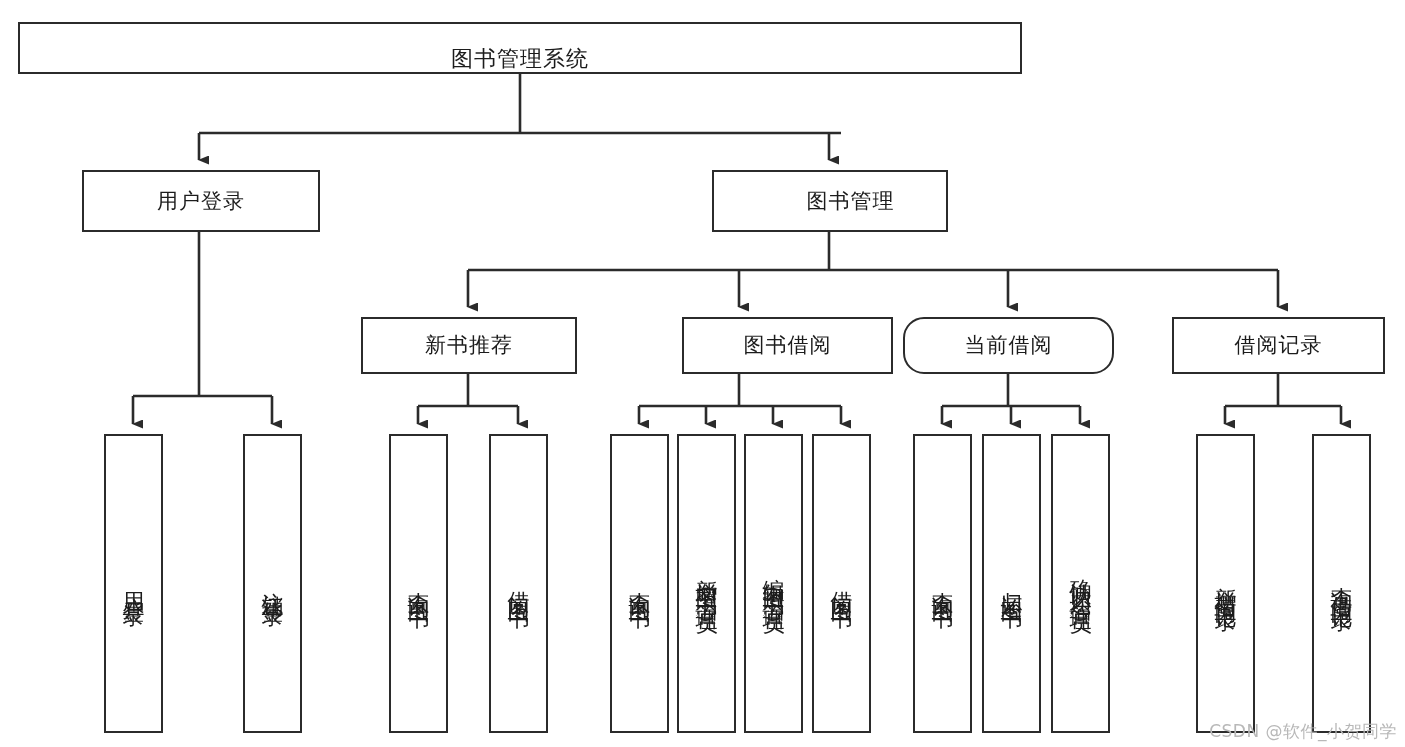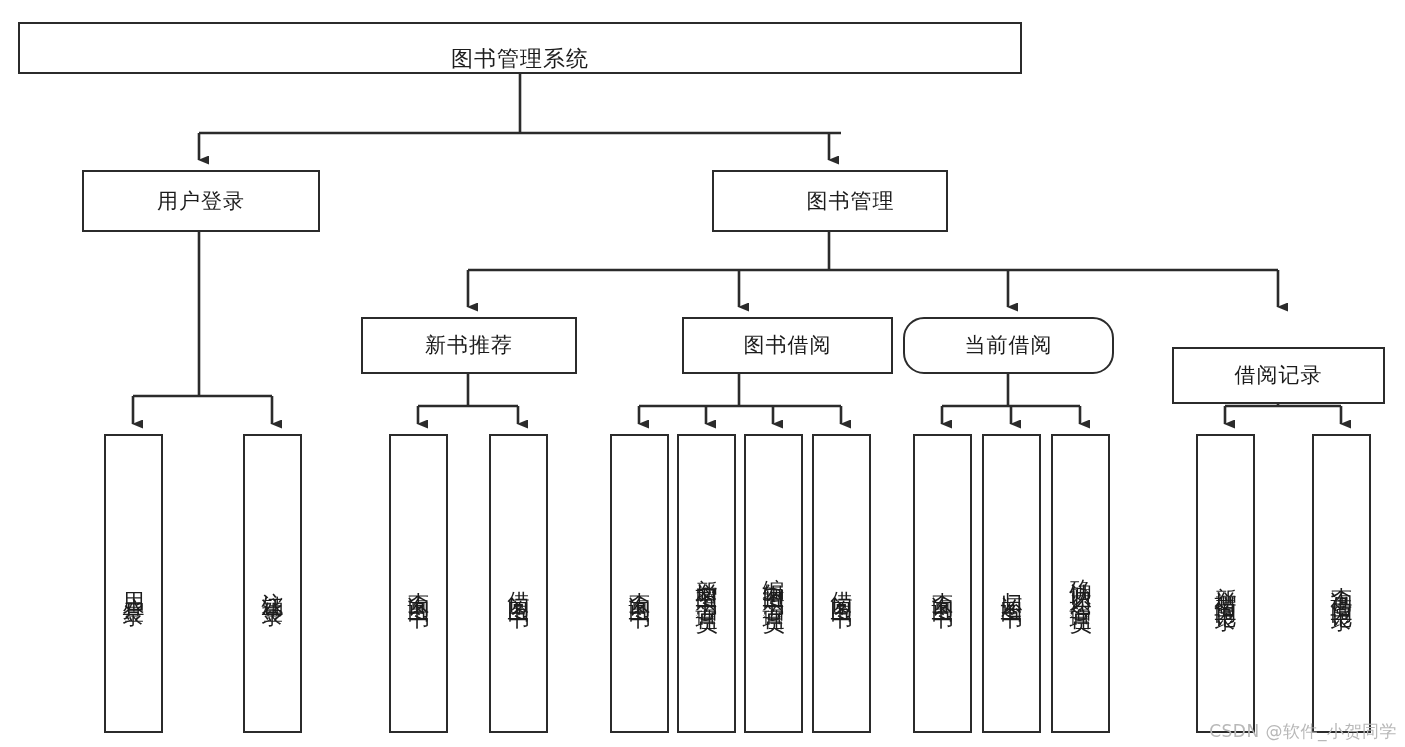--- a/index.html
+++ b/index.html
@@ -143,21 +143,21 @@
 
   <div class="node horiz" style="left:361px; top:317px; width:216px; height:57px;">
     <span class="node-label">新书推荐</span>
   </div>
   <div class="node horiz" style="left:634px; top:317px; width:211px; height:57px;margin-left:48px;">
     <span class="node-label">图书借阅</span>
   </div>
   <div class="node horiz" style="left:903px; top:317px; width:211px; height:57px;border-radius:21px;">
     <span class="node-label">当前借阅</span>
   </div>
-  <div class="node horiz" style="left:1172px; top:317px; width:213px; height:57px;margin-top:30px;">
+  <div class="node horiz" style="left:1172px; top:317px; width:213px; height:57px;">
     <span class="node-label">借阅记录</span>
   </div>
 
   <div class="node vert" style="left:104px; top:434px; width:59px; height:299px;">
     <span class="node-label">用户登录</span>
   </div>
   <div class="node vert" style="left:243px; top:434px; width:59px; height:299px;">
     <span class="node-label">注销登录</span>
   </div>
 

